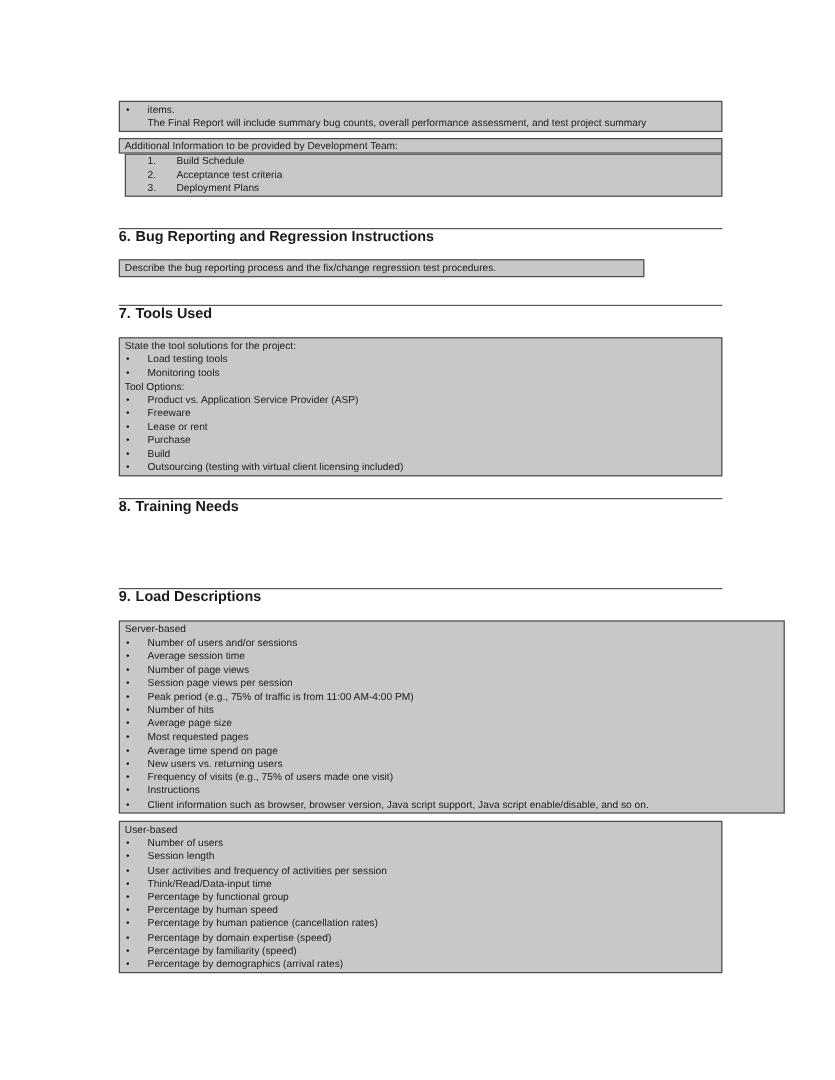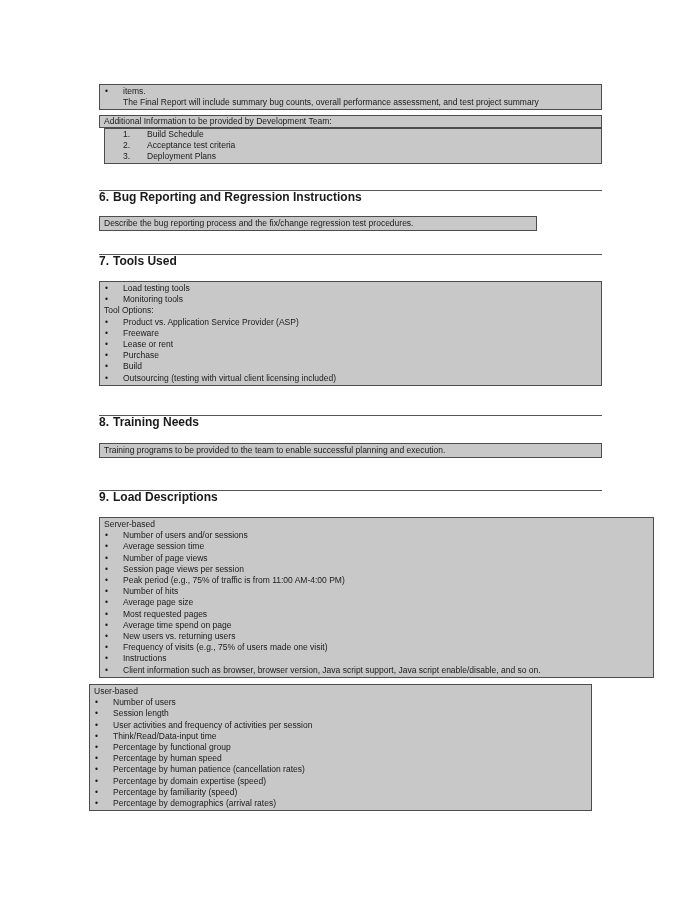--- a/index.html
+++ b/index.html
@@ -30,21 +30,21 @@
   .b-describe   { top:216px; left:99px;  width:438px; }
   .r-7          { top:254px; }
   .h-7          { top:256px; }
   .b-tools      { top:281px; left:99px;  width:503px; }
   .r-8          { top:415px; }
   .h-8          { top:417px; }
   .b-training   { top:443px; left:99px;  width:503px; }
   .r-9          { top:490px; }
   .h-9          { top:492px; }
   .b-server     { top:517px; left:99px;  width:555px; }
-  .b-user       { top:684px; left:89px;  width:503px; }
+  .b-user       { top:684px; left:99px;  width:503px; }
 </style>
 </head>
 <body>
 
 <div class="page">
 
   <div class="gbox b-final">
     <div class="li-row">
       <span class="bullet">•</span>
       <span class="li-text">
@@ -79,20 +79,21 @@
   </div>
   <div class="gbox b-describe">
     <div>Describe the bug reporting process and the fix/change regression test procedures.</div>
   </div>
 
   <div class="rule r-7"></div>
   <div class="heading h-7">
     <span class="h-num">7.</span><span>Tools Used</span>
   </div>
   <div class="gbox b-tools">
+    <div>State the tool solutions for the project:</div>
     <div>
         <div class="li-row">
           <span class="bullet">•</span>
           <span class="li-text">Load testing tools</span>
         </div>
         <div class="li-row">
           <span class="bullet">•</span>
           <span class="li-text">Monitoring tools</span>
         </div>
       </div>
@@ -122,23 +123,20 @@
           <span class="bullet">•</span>
           <span class="li-text">Outsourcing (testing with virtual client licensing included)</span>
         </div>
       </div>
   </div>
 
   <div class="rule r-8"></div>
   <div class="heading h-8">
     <span class="h-num">8.</span><span>Training Needs</span>
   </div>
-  <div class="gbox b-training">
-    <div>Training programs to be provided to the team to enable successful planning and execution.</div>
-  </div>
 
   <div class="rule r-9"></div>
   <div class="heading h-9">
     <span class="h-num">9.</span><span>Load Descriptions</span>
   </div>
   <div class="gbox b-server">
     <div>Server-based</div>
     <div>
         <div class="li-row">
           <span class="bullet">•</span>

